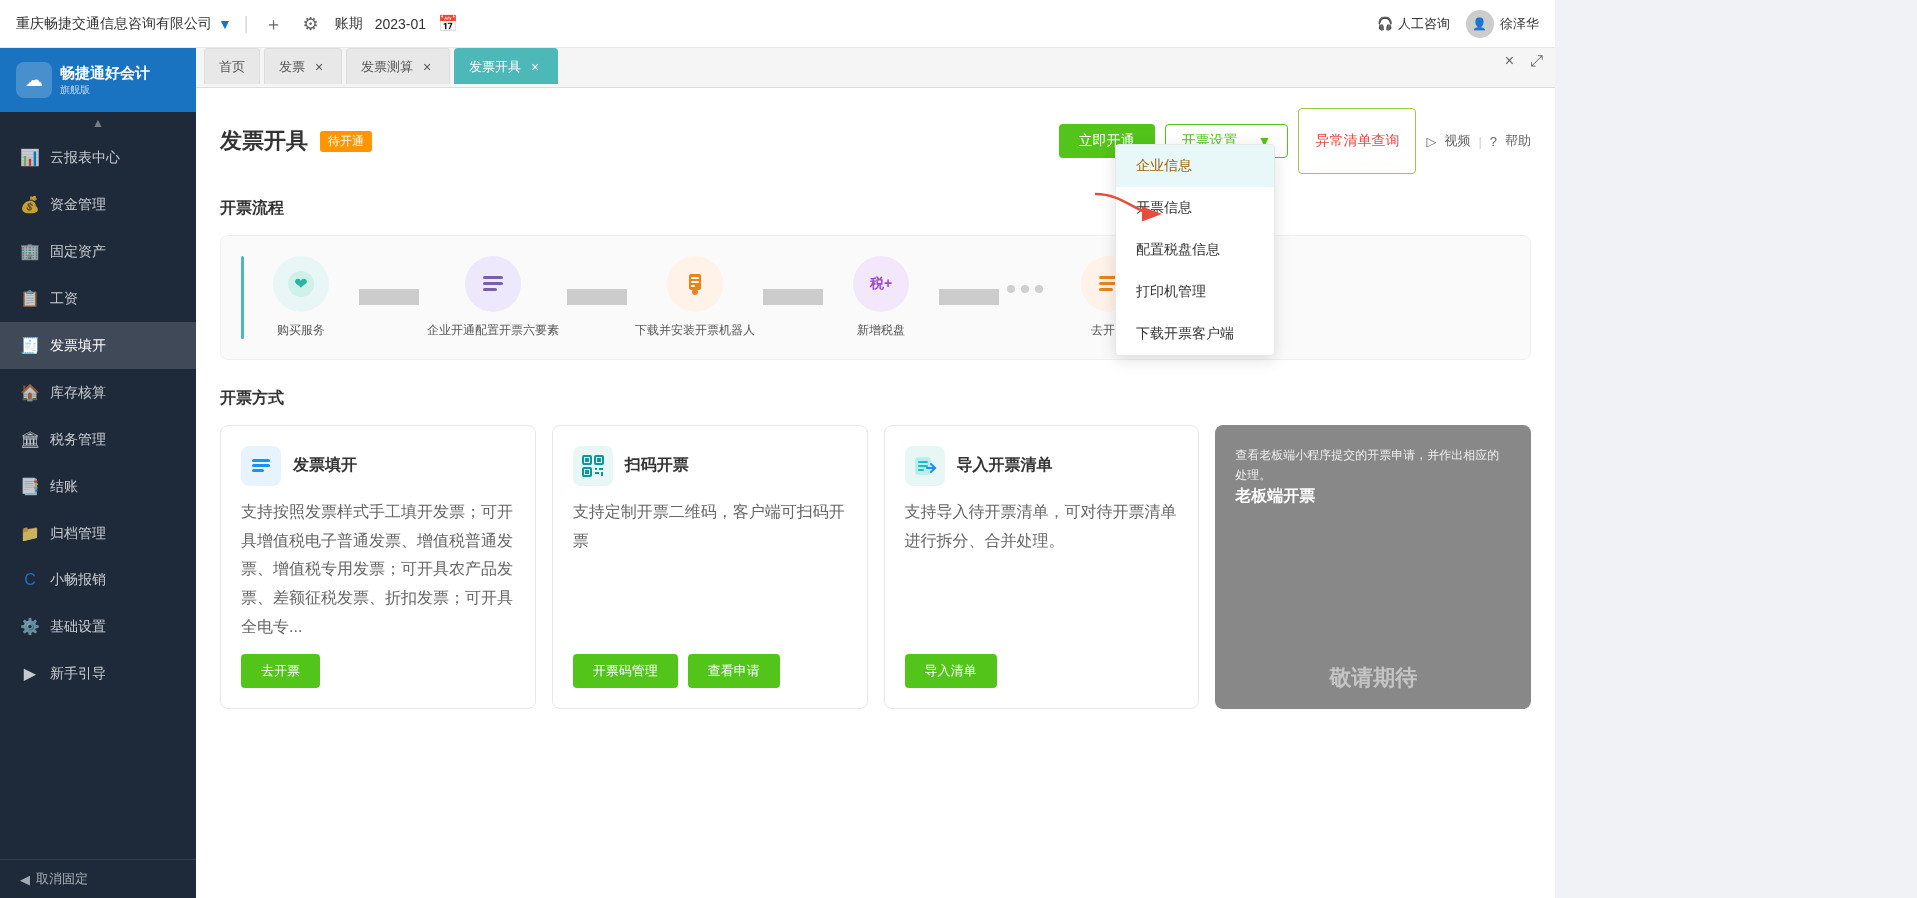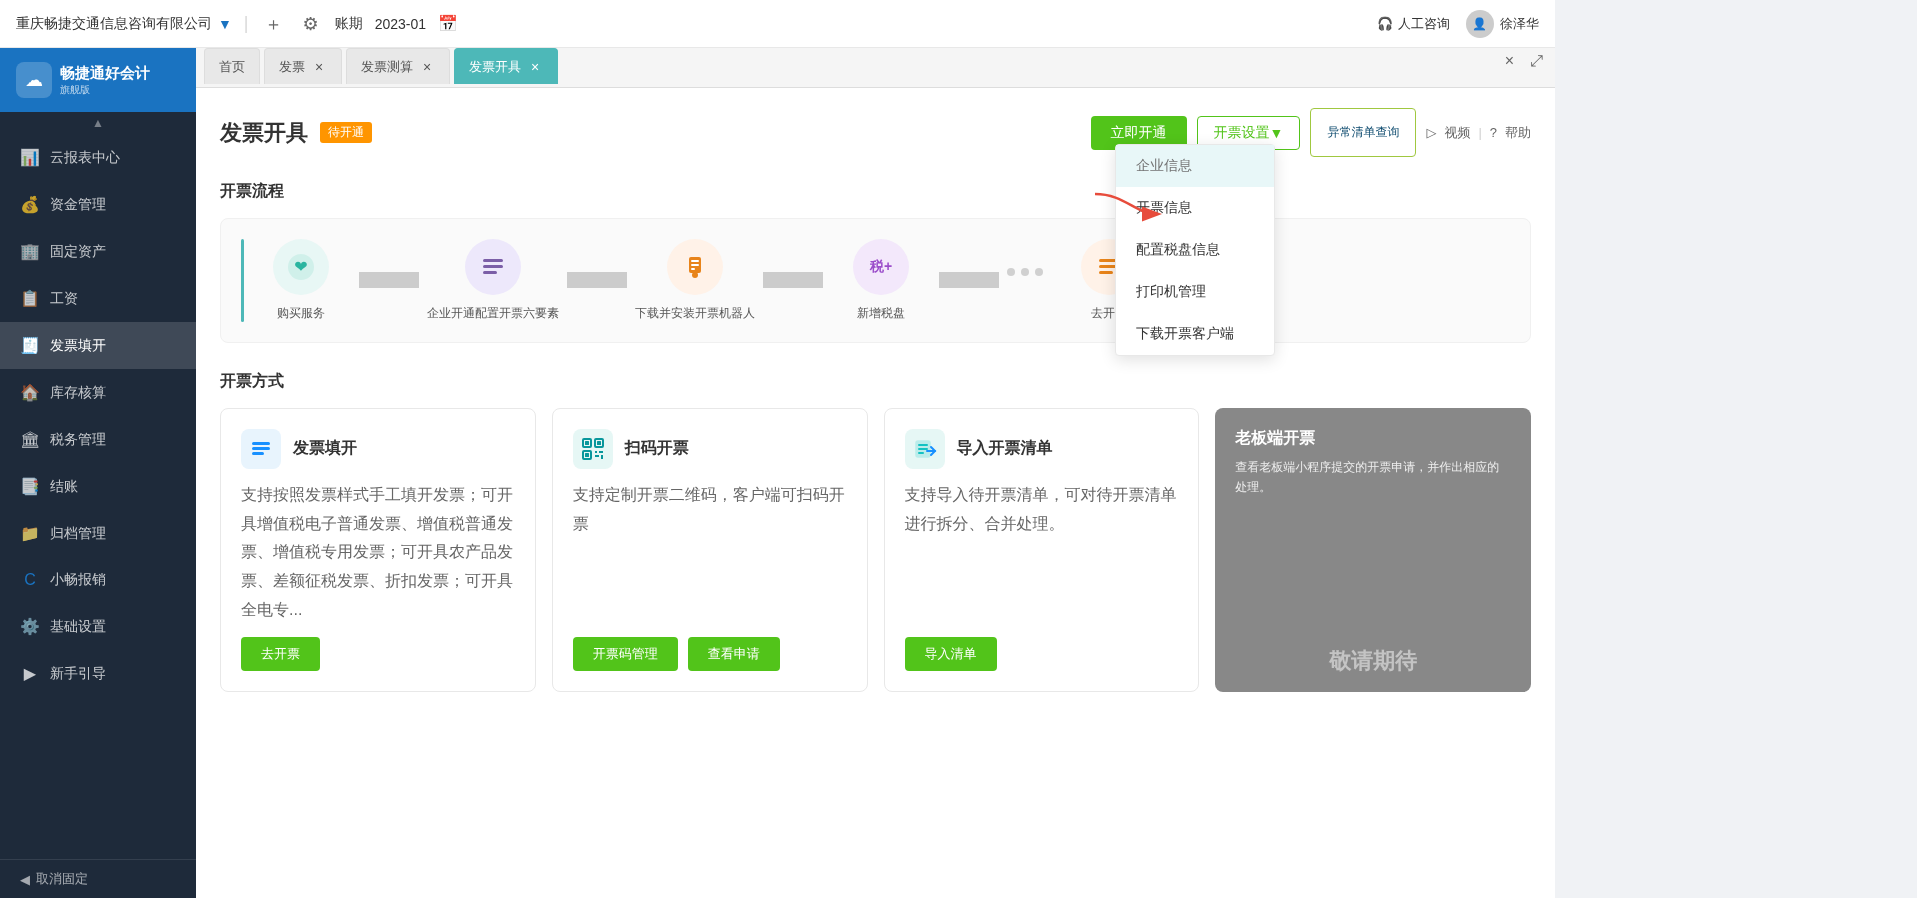--- a/index.html
+++ b/index.html
@@ -123,27 +123,27 @@
     }
     .page-header-actions { margin-left: auto; display: flex; gap: 10px; align-items: center; }
     .btn-primary {
       background: #52c41a; color: #fff; border: none;
       padding: 8px 20px; border-radius: 4px; cursor: pointer;
       font-size: 14px; font-weight: 500;
     }
     .btn-outline-green {
       background: #fff; color: #52c41a; border: 1px solid #52c41a;
       padding: 7px 16px; border-radius: 4px; cursor: pointer;
-      font-size: 14px; display: flex; align-items: center; gap: 0;
+      font-size: 14px; display: flex; align-items: center; gap: 20px;
       position: relative;
     }
     .btn-outline-yellow {
-      background: #fff; color: #0c4a6e; border: 1px solid #a0c840;
-      padding: 15px 16px; border-radius: 4px; cursor: pointer;
-      font-size: 12px; display: flex; align-items: center; gap: 6px;
+      background: #fff; color: #ef4444; border: 1px solid #a0c840;
+      padding: 23px 16px; border-radius: 4px; cursor: pointer;
+      font-size: 14px; display: flex; align-items: center; gap: 6px;
     }
     .video-help { display: flex; align-items: center; gap: 8px; color: #666; font-size: 13px; cursor: pointer; }
 
     
     .section-title { font-size: 16px; font-weight: bold; color: #333; margin-bottom: 16px; }
 
     
     .process-flow {
       display: flex; align-items: center; gap: 0;
       background: #fafafa; border: 1px solid #f0f0f0;
@@ -211,21 +211,21 @@
       border: 1px solid #e8e8e8;
       border-radius: 4px;
       box-shadow: 0 4px 16px rgba(0,0,0,0.12);
       min-width: 160px;
       z-index: 100;
     }
     .dropdown-item {
       padding: 12px 20px; cursor: pointer; color: #333; font-size: 14px;
       white-space: nowrap;
     }
-    .dropdown-item.highlighted { background: #e8f7f8; color: #737373; }
+    .dropdown-item.highlighted { background: #e8f7f8; color: #a16207; }
 
     
     .scroll-up { text-align: center; color: rgba(255,255,255,0.4); font-size: 12px; padding: 4px; }
 
     
     .process-flow::before {
       content: '';
       position: absolute;
       left: 20px; top: 20px; bottom: 20px;
       width: 3px; background: #4db8b8;
@@ -505,24 +505,24 @@
               <span class="method-title">导入开票清单</span>
             </div>
             <div class="method-desc">
               支持导入待开票清单，可对待开票清单进行拆分、合并处理。
             </div>
             <button class="method-btn">导入清单</button>
           </div>
 
           <div class="method-card-gray" style="min-height:200px; position:relative;">
             <div>
-              <div style="font-size:16px; font-weight:bold; color:#fff; margin-bottom:8px;">老板端开票</div>
               <div style="font-size:12px; color:rgba(255,255,255,0.85); line-height:1.7;">
                 查看老板端小程序提交的开票申请，并作出相应的处理。
               </div>
+              <div style="font-size:16px; font-weight:bold; color:#fff; margin-bottom:8px;">老板端开票</div>
             </div>
             <div style="position:absolute; bottom:16px; left:50%; transform:translateX(-50%); font-size:22px; color:rgba(255,255,255,0.5); font-weight:bold; white-space:nowrap;">敬请期待</div>
           </div>
         </div>
 
         <div class="dropdown-overlay">
           <div class="dropdown-item highlighted">企业信息</div>
           <div class="dropdown-item">开票信息</div>
           <div class="dropdown-item">配置税盘信息</div>
           <div class="dropdown-item">打印机管理</div>

